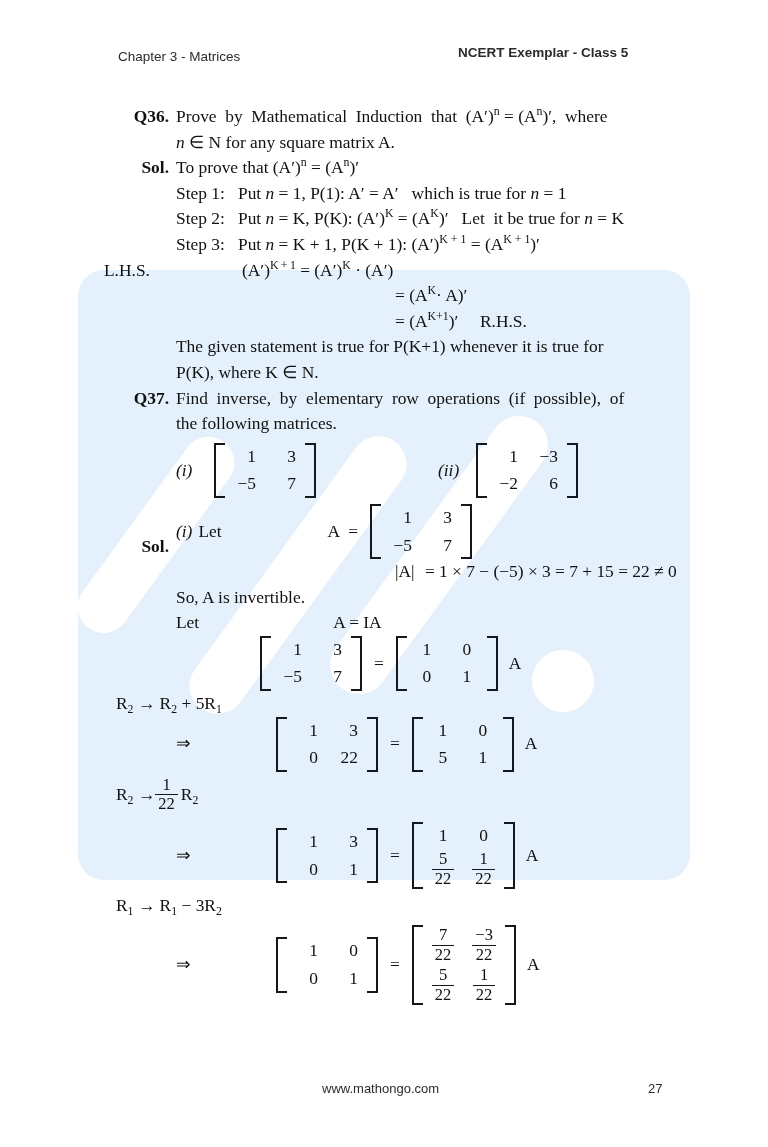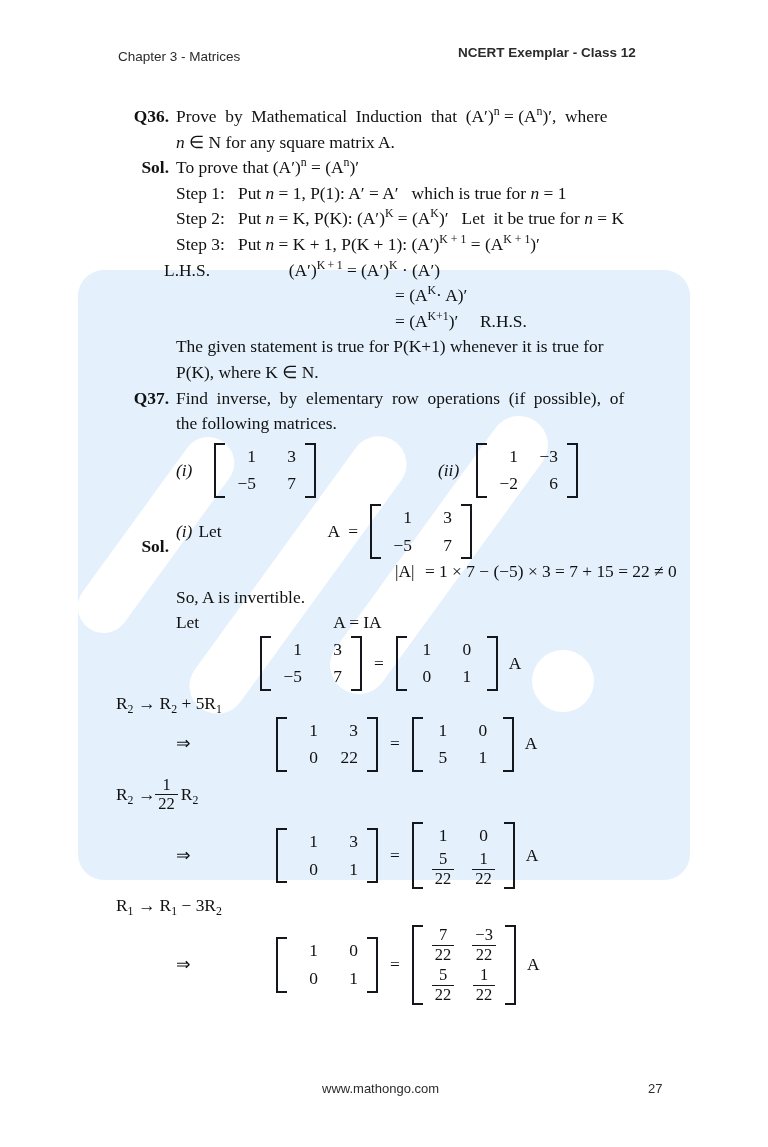--- a/index.html
+++ b/index.html
@@ -87,21 +87,21 @@
   .indent{margin-left:176px;padding-right:120px;}
   .it{font-style:italic;}
   sup{font-size:.68em;vertical-align:super;line-height:0;}
   sub{font-size:.68em;vertical-align:sub;line-height:0;}
 
   .steprow{margin-left:176px;display:flex;}
   .stepname{flex:0 0 62px;}
   .stepbody{flex:1 1 auto;}
 
   
-  .lhs-row{margin-left:72px;display:flex;text-align:right;}
+  .lhs-row{margin-left:104px;display:flex;}
   .lhs-lab{flex:0 0 138px;}
   .lhs-eq{flex:0 0 230px;}
   .lhs-note{flex:1 1 auto;}
   .cont-row{margin-left:176px;display:flex;}
   .cont-pad{flex:0 0 219px;}
   .cont-eq{flex:0 0 149px;}
   .cont-note{flex:1 1 auto;}
 
   
   .mrow{display:flex;align-items:center;}
@@ -166,21 +166,21 @@
     <div class="wm-stroke wm-s1"></div>
     <div class="wm-stroke wm-s2"></div>
     <div class="wm-stroke wm-s3"></div>
     <div class="wm-dot"></div>
   </div>
 
   <div class="content">
 
     <div class="hdr">
       <span class="left">Chapter 3 - Matrices</span>
-      <span class="right">NCERT Exemplar - Class 12</span>
+      <span class="right">NCERT Exemplar - Class 5</span>
     </div>
 
     <div class="body-area">
 
       <div class="row">
         <div class="lbl">Q36.</div>
         <div class="txt justify">
           Prove&nbsp; by&nbsp; Mathematical&nbsp; Induction&nbsp; that&nbsp; (A′)<sup>n</sup> = (A<sup>n</sup>)′,&nbsp; where
         </div>
       </div>

